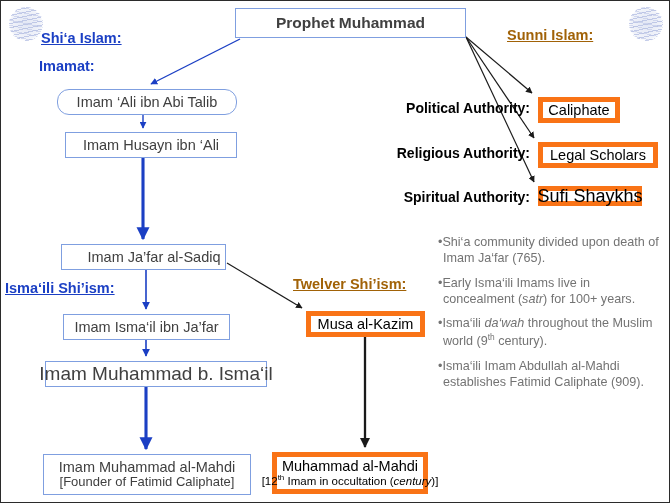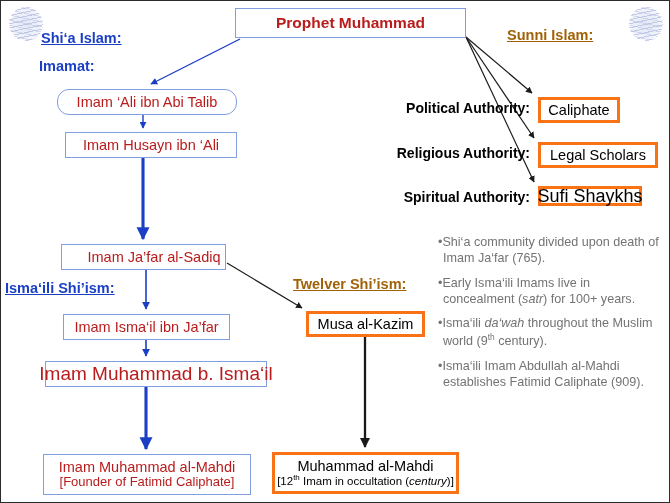--- a/index.html
+++ b/index.html
@@ -47,24 +47,24 @@
     display: flex;
     flex-direction: column;
     align-items: center;
     justify-content: center;
     background: #ffffff;
     text-align: center;
     line-height: 1.12;
   }
   .box.blue {
     border: 1px solid #7f9fe0;
-    color: #b91c1c;
+    color: #404040;
   }
   .box.black {
-    border: 3px solid #f97316;
+    border: 5px solid #f97316;
     color: #000000;
   }
   .box .l1 { white-space: nowrap; }
   .box .l2 { white-space: nowrap; }
 
   #box-prophet {
     left: 234px; top: 7px; width: 231px; height: 30px;
     font-size: 15.5px; font-weight: bold;
   }
   #box-ali      { left: 56px;  top: 88px;  width: 180px; height: 26px; font-size: 14.5px; border-radius: 12px; }
@@ -73,21 +73,21 @@
   #box-ismail   { left: 62px;  top: 313px; width: 167px; height: 26px; font-size: 14.5px; }
   #box-muh-b-ismail { left: 44px; top: 360px; width: 222px; height: 26px; font-size: 19px; }
   #box-fatimid  { left: 42px;  top: 453px; width: 208px; height: 41px; font-size: 14.5px; }
   #box-fatimid .l2 { font-size: 13px; }
 
   #box-caliphate { left: 537px; top: 96px;  width: 82px;  height: 26px; font-size: 14.5px; }
   #box-scholars  { left: 537px; top: 141px; width: 120px; height: 26px; font-size: 14.5px; }
   #box-sufi      { left: 537px; top: 185px; width: 104px; height: 20px; font-size: 18px; }
 
   #box-musa      { left: 305px; top: 310px; width: 119px; height: 26px; font-size: 14.5px; }
-  #box-twelver-mahdi { left: 271px; top: 451px; width: 187px; height: 42px; font-size: 14.5px; }
+  #box-twelver-mahdi { left: 271px; top: 451px; width: 156px; height: 42px; font-size: 14.5px; }
   #box-twelver-mahdi .l2 { font-size: 11.5px; }
 
   
   .label {
     position: absolute;
     white-space: nowrap;
   }
   .hdr-blue {
     color: #1b3fc4;
     font-weight: bold;

